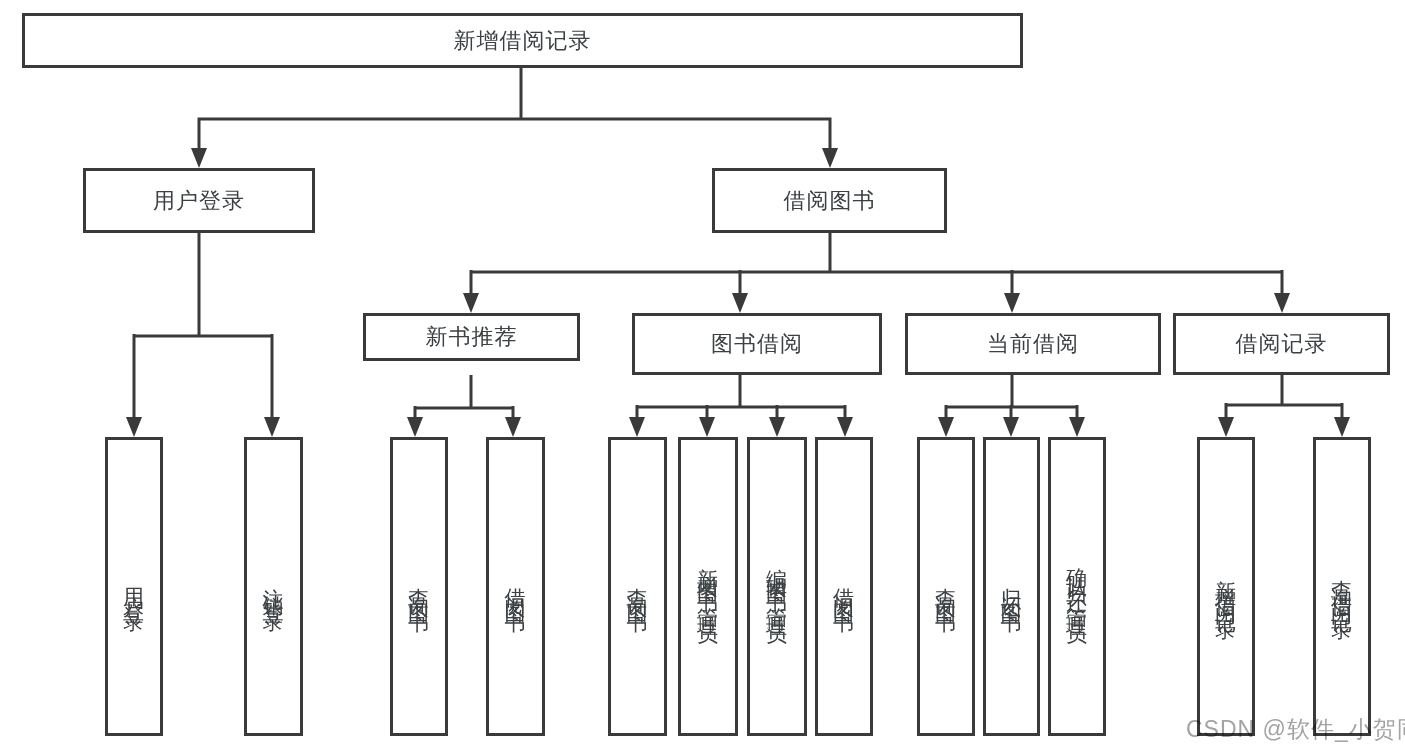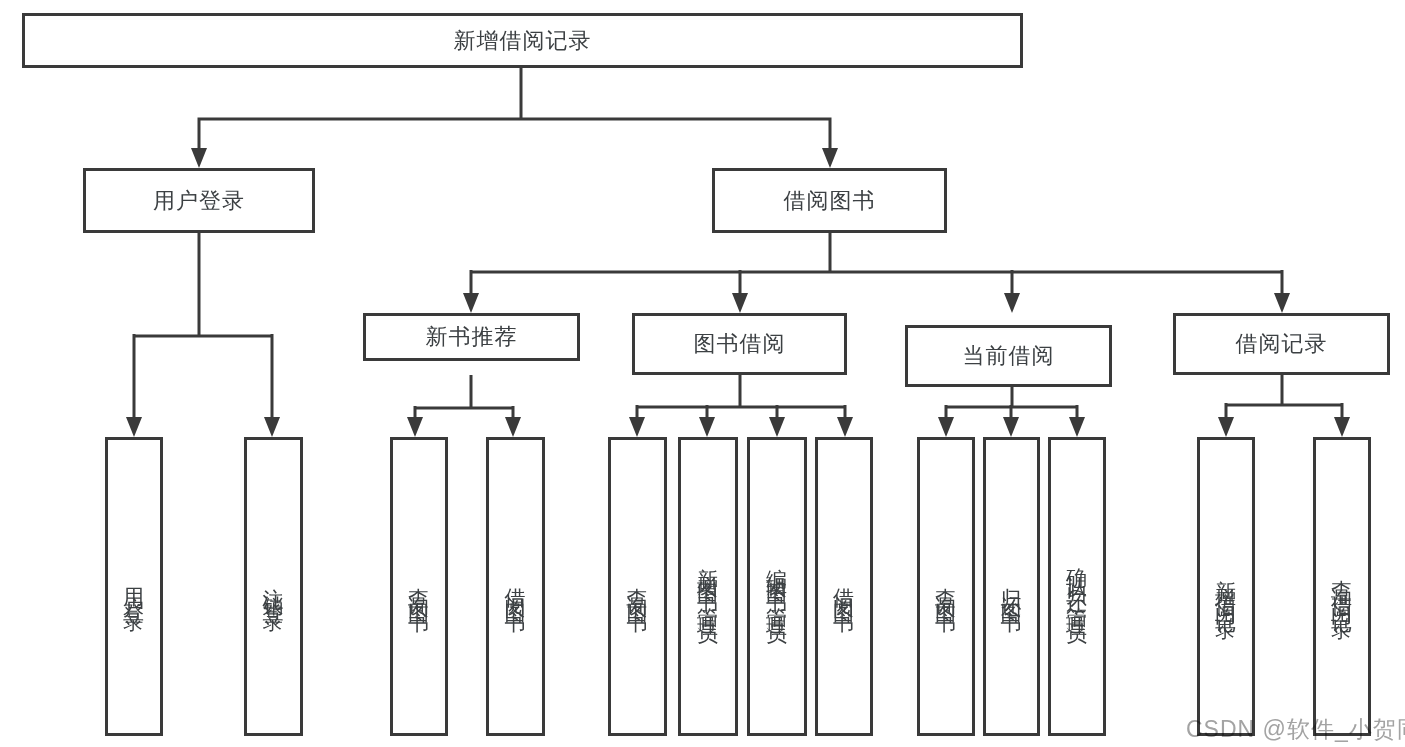--- a/index.html
+++ b/index.html
@@ -101,24 +101,24 @@
   <div class="hnode" style="left:83px;top:168px;width:232px;height:65px;">
     <span>用户登录</span>
   </div>
   <div class="hnode" style="left:712px;top:168px;width:235px;height:65px;">
     <span>借阅图书</span>
   </div>
 
   <div class="hnode" style="left:363px;top:313px;width:217px;height:48px;">
     <span>新书推荐</span>
   </div>
-  <div class="hnode" style="left:632px;top:313px;width:215px;height:62px;">
+  <div class="hnode" style="left:632px;top:313px;width:250px;height:62px;">
     <span>图书借阅</span>
   </div>
-  <div class="hnode" style="left:905px;top:313px;width:207px;height:62px;margin-top:12px;">
+  <div class="hnode" style="left:905px;top:313px;width:256px;height:62px;">
     <span>当前借阅</span>
   </div>
   <div class="hnode" style="left:1173px;top:313px;width:217px;height:62px;">
     <span>借阅记录</span>
   </div>
 
   <div class="vnode" style="left:105px;width:58px;">
     <span>用户登录</span>
   </div>
   <div class="vnode" style="left:244px;width:59px;">

